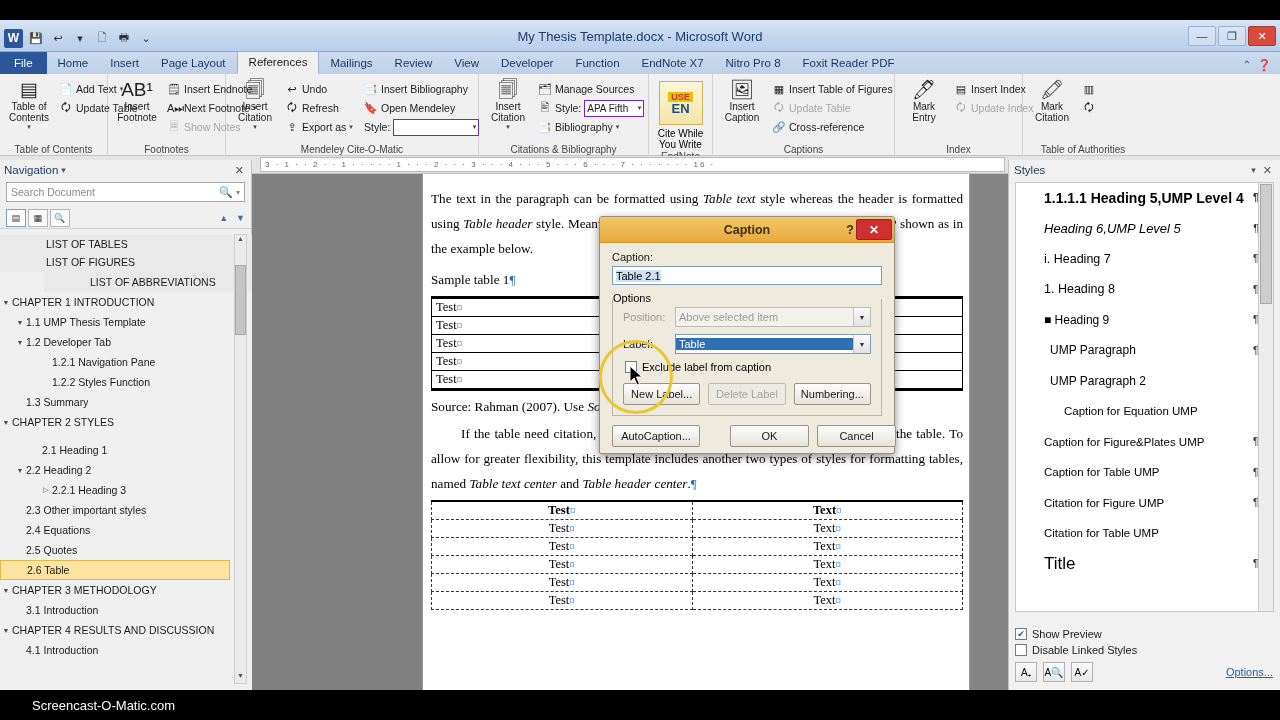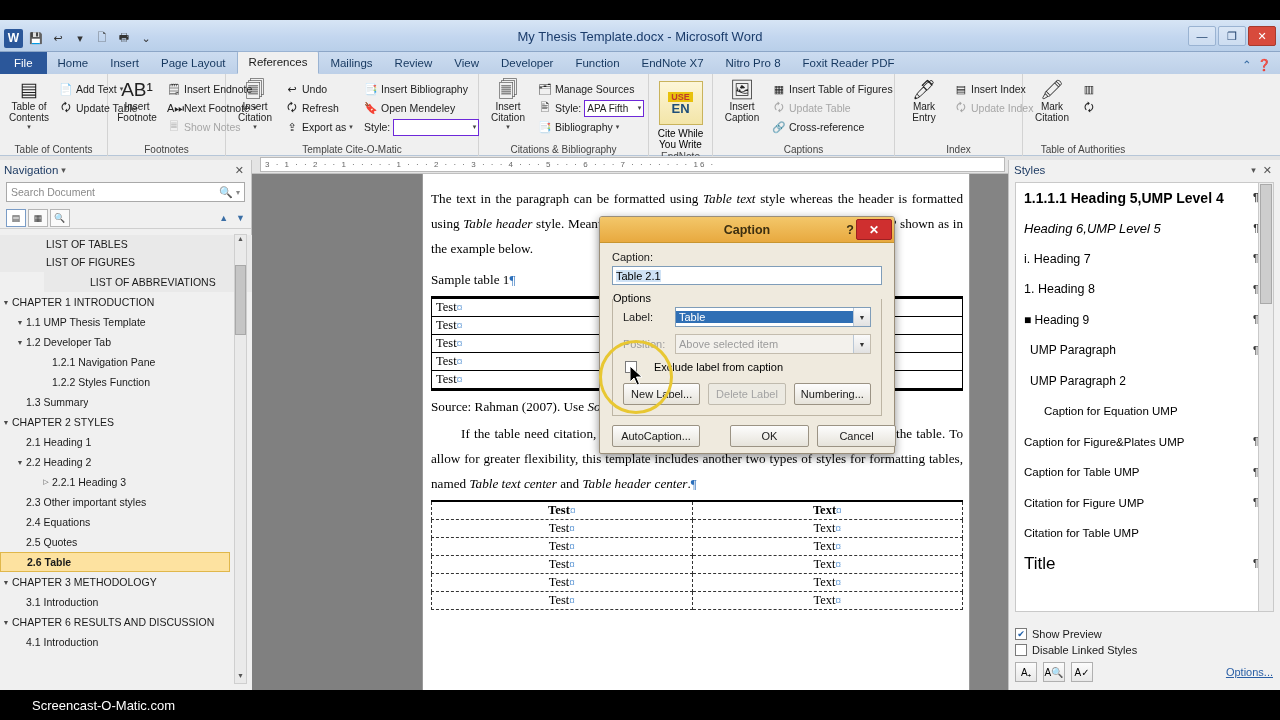--- a/index.html
+++ b/index.html
@@ -227,21 +227,21 @@
     display:flex; align-items:center; font-size:11px;
   }
   .combo .val { flex:1; padding:0 3px; background:#2f6fb5; color:#fff; }
   .combo.dim { background:#f3f1ec; border-color:#c3bcae; }
   .combo.dim .val { background:transparent; color:#9b9b9b; }
   .combo .arrow {
     width:17px; height:18px; background:linear-gradient(#fbfbfb,#e1e1e1);
     border-left:1px solid #b9c7d6; display:flex; align-items:center; justify-content:center;
     font-size:7px; color:#333;
   }
-  .chkrow { display:flex; align-items:center; gap:17px; margin:2px 0 10px 2px; }
+  .chkrow { display:flex; align-items:center; gap:5px; margin:2px 0 10px 2px; }
   .chk { width:12px; height:12px; background:#fff; border:1px solid #7a7a7a; }
   .btnrow { display:flex; gap:8px; }
   .dbtn {
     flex:1; height:22px; background:linear-gradient(#fdfdfd,#e6e3da);
     border:1px solid #9b9384; border-radius:2px;
     display:flex; align-items:center; justify-content:center; font-size:11px; color:#1a1a1a;
   }
   .dbtn.disabled { color:#a3a3a3; background:#eceae2; border-color:#c0bbae;}
   .btnrow2 { display:flex; gap:8px; margin-top:9px; }
   .dbtn.wide { flex:0 0 88px; }
@@ -260,21 +260,21 @@
   
   .stylespane {
     position:absolute; right:0; top:160px; width:272px; height:530px;
     background:#f1f1f1; border-left:1px solid #c3c3c3;
   }
   .sp-head { height:20px; display:flex; align-items:center; padding:0 5px; font-size:11.5px; color:#1f3c64; }
   .sp-head .dn { margin-left:auto; font-size:9px; color:#555; padding:0 4px;}
   .sp-head .x { font-size:11px; color:#555; padding:0 3px;}
   .sp-list {
     position:absolute; left:6px; top:22px; width:256px; height:430px; background:#fff;
-    border:1px solid #c9c9c9; overflow:hidden;
+    border:1px solid #c9c9c9; overflow:hidden;padding-left:20px;
   }
   .sp-item {
     height:30.5px; display:flex; align-items:center; padding:0 6px 0 8px;
     border-bottom:1px solid transparent; white-space:nowrap;
   }
   .sp-item .mk { margin-left:auto; font-size:10px; color:#333; }
   .sp-scroll { position:absolute; right:6px; top:22px; width:16px; height:430px; background:#ededed; border:1px solid #c9c9c9;}
   .sp-scroll .thumb{ position:absolute; left:1px; top:1px; width:12px; height:120px; background:#cdcdcd; border:1px solid #a9a9a9;}
   .sp-foot { position:absolute; left:6px; bottom:8px; width:258px; }
   .sp-chk { display:flex; align-items:center; gap:5px; font-size:11px; margin-bottom:4px; color:#1a1a1a;}
@@ -420,21 +420,21 @@
           </div>
           <div class="smallbtn">
             <span>Style:</span>
             <span class="ribbon-select">
               <span></span>
               <span class="caret">▾</span>
             </span>
           </div>
         </div>
       </div>
-      <div class="group-label">Template Cite-O-Matic</div>
+      <div class="group-label">Mendeley Cite-O-Matic</div>
     </div>
 
     <div class="group" style="width:170px;">
       <div class="group-body">
         <div class="bigbtn" style="width:44px;">
           <span class="gl">🗐</span>
           <span class="lb">Insert</span>
           <span class="lb">Citation</span>
           <span class="caret">▾</span>
         </div>
@@ -596,53 +596,53 @@
       <div class="nav-item" style="padding-left:52px;">
         <span class="txt">1.2.2 Styles Function</span>
       </div>
       <div class="nav-item" style="padding-left:26px;">
         <span class="txt">1.3 Summary</span>
       </div>
       <div class="nav-item chapter">
         <span class="arw">▼</span>
         <span class="txt">CHAPTER 2    STYLES</span>
       </div>
-      <div class="nav-item" style="padding-left:26px;">
+      <div class="nav-item" style="padding-left:42px;margin-top:8px;">
         <span class="txt">2.1 Heading 1</span>
       </div>
       <div class="nav-item" style="padding-left:14px;">
         <span class="arw">▼</span>
         <span class="txt">2.2 Heading 2</span>
       </div>
       <div class="nav-item" style="padding-left:40px;">
         <span class="arw">▷</span>
         <span class="txt">2.2.1 Heading 3</span>
       </div>
       <div class="nav-item" style="padding-left:26px;">
         <span class="txt">2.3 Other important styles</span>
       </div>
       <div class="nav-item" style="padding-left:26px;">
         <span class="txt">2.4 Equations</span>
       </div>
       <div class="nav-item" style="padding-left:26px;">
         <span class="txt">2.5 Quotes</span>
       </div>
-      <div class="nav-item selected" style="padding-left:26px; margin:0 22px 0 0;font-weight:bold;">
+      <div class="nav-item selected" style="padding-left:26px; margin:0 22px 0 0;">
         <span class="txt">2.6 Table</span>
       </div>
       <div class="nav-item chapter">
         <span class="arw">▼</span>
         <span class="txt">CHAPTER 3    METHODOLOGY</span>
       </div>
       <div class="nav-item" style="padding-left:26px;">
         <span class="txt">3.1 Introduction</span>
       </div>
       <div class="nav-item chapter">
         <span class="arw">▼</span>
-        <span class="txt">CHAPTER 6    RESULTS AND DISCUSSION</span>
+        <span class="txt">CHAPTER 4    RESULTS AND DISCUSSION</span>
       </div>
       <div class="nav-item" style="padding-left:26px;">
         <span class="txt">4.1 Introduction</span>
       </div>
 
     </div>
 
     <div class="nav-scroll">
       <div class="au">▲</div>
       <div class="thumb"></div>
@@ -750,31 +750,31 @@
     <div class="dlg-body">
       <div class="lbl">Caption:</div>
       <div class="txtbox">
         <span class="sel">Table 2.1</span>
       </div>
 
       <div class="fieldset" style="margin-top:14px;">
         <div class="legend">Options</div>
 
         <div class="frow">
+          <div class="fl dim">Position:</div>
+          <div class="combo dim">
+            <span class="val">Above selected item</span>
+            <span class="arrow">▼</span>
+          </div>
+        </div>
+
+        <div class="frow">
           <div class="fl">Label:</div>
           <div class="combo">
             <span class="val">Table</span>
-            <span class="arrow">▼</span>
-          </div>
-        </div>
-
-        <div class="frow">
-          <div class="fl dim">Position:</div>
-          <div class="combo dim">
-            <span class="val">Above selected item</span>
             <span class="arrow">▼</span>
           </div>
         </div>
 
         <div class="chkrow">
           <span class="chk"></span>
           <span>Exclude label from caption</span>
         </div>
 
         <div class="btnrow">

